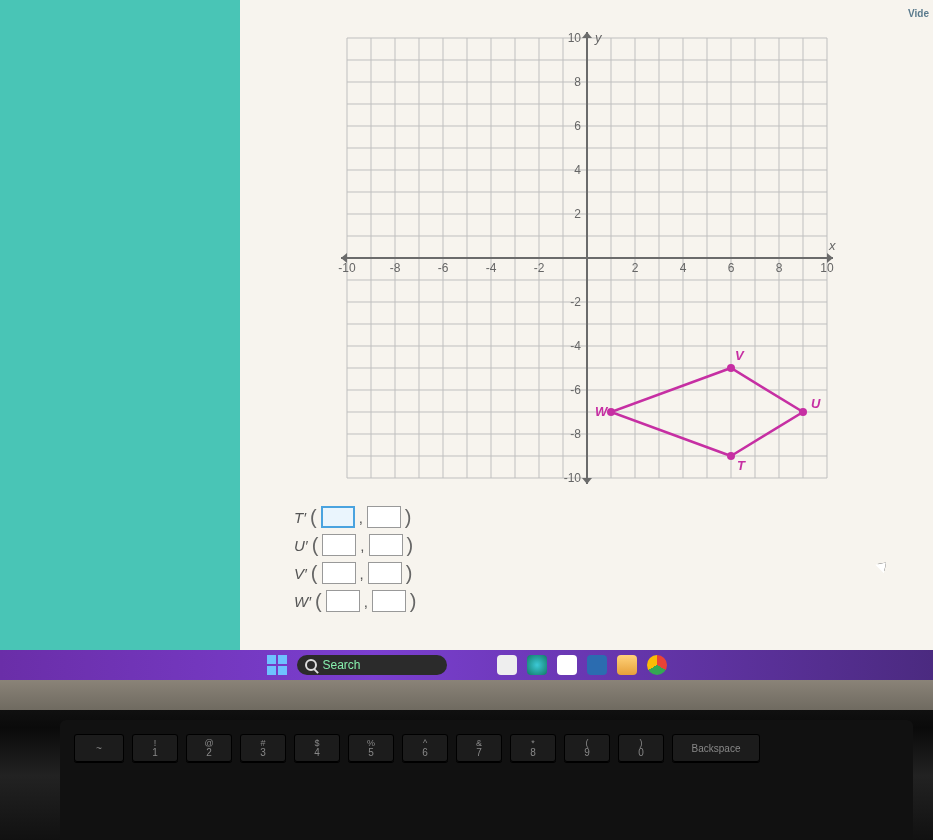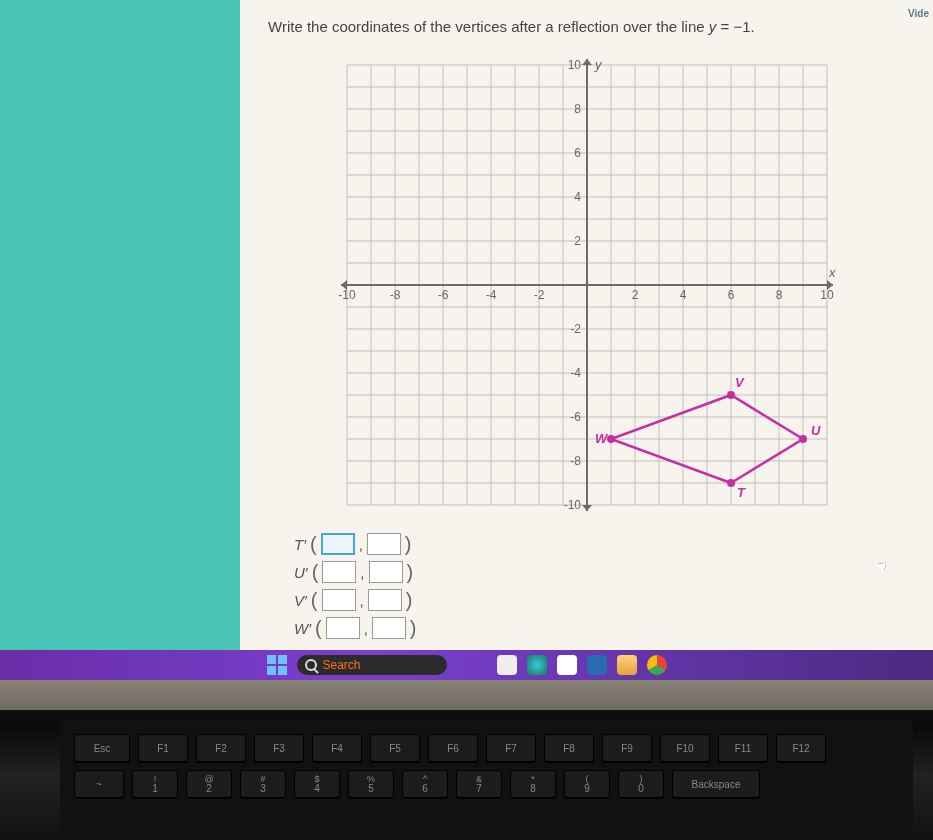--- a/index.html
+++ b/index.html
@@ -100,21 +100,21 @@
     grid-template-columns: 9px 9px;
     grid-template-rows: 9px 9px;
     gap: 2px;
   }
   .start-btn span { background: #6ec1ff; }
   .searchbox {
     display: flex; align-items: center;
     background: #2b2b2b;
     border-radius: 14px;
     padding: 3px 12px 3px 8px;
-    color: #f97316;
+    color: #86efac;
     font-size: 12px;
     gap: 6px;
     width: 150px;
   }
   .searchbox .mag {
     width: 12px; height: 12px; border: 2px solid #ddd; border-radius: 50%;
     position: relative;
   }
   .searchbox .mag::after {
     content: ""; position: absolute; width: 6px; height: 2px; background: #ddd;
@@ -177,23 +177,20 @@
   }
 </style>
 </head>
 <body>
 
 <div class="desktop">
 
   <div class="page">
     <div class="vide">Vide</div>
 
-    <p class="question">
-      <span>Write the coordinates of the vertices after a reflection over the line </span><i>y</i><span> = −1.</span>
-    </p>
 
     <div class="graph-wrap">
       <svg class="graph" id="graph-svg" width="520" height="480" viewBox="0 0 520 480">
           <g class="grid">
             <line x1="20" y1="20" x2="20" y2="460"></line>
             <line x1="44" y1="20" x2="44" y2="460"></line>
             <line x1="68" y1="20" x2="68" y2="460"></line>
             <line x1="92" y1="20" x2="92" y2="460"></line>
             <line x1="116" y1="20" x2="116" y2="460"></line>
             <line x1="140" y1="20" x2="140" y2="460"></line>
@@ -332,35 +329,20 @@
       <div class="tb-icon" style="background:#2b6cb0"></div>
       <div class="tb-icon" style="background:linear-gradient(#ffd27a,#e6a03a)"></div>
       <div class="tb-icon" style="background:conic-gradient(#ea4335 0 120deg,#34a853 120deg 240deg,#fbbc05 240deg 360deg); border-radius:50%; position:relative"></div>
     </div>
   </div>
 </div>
 
 <div class="bezel">
   <div class="desk-strip"></div>
   <div class="kbd">
-    <div class="krow" id="krow-fn">
-        <div class="key esc">Esc</div>
-        <div class="key fn">F1</div>
-        <div class="key fn">F2</div>
-        <div class="key fn">F3</div>
-        <div class="key fn">F4</div>
-        <div class="key fn">F5</div>
-        <div class="key fn">F6</div>
-        <div class="key fn">F7</div>
-        <div class="key fn">F8</div>
-        <div class="key fn">F9</div>
-        <div class="key fn">F10</div>
-        <div class="key fn">F11</div>
-        <div class="key fn">F12</div>
-      </div>
     <div class="krow" id="krow-num">
         <div class="key fn">~</div>
         <div class="key num">
           <span class="top">!</span>
           <span>1</span>
         </div>
         <div class="key num">
           <span class="top">@</span>
           <span>2</span>
         </div>

